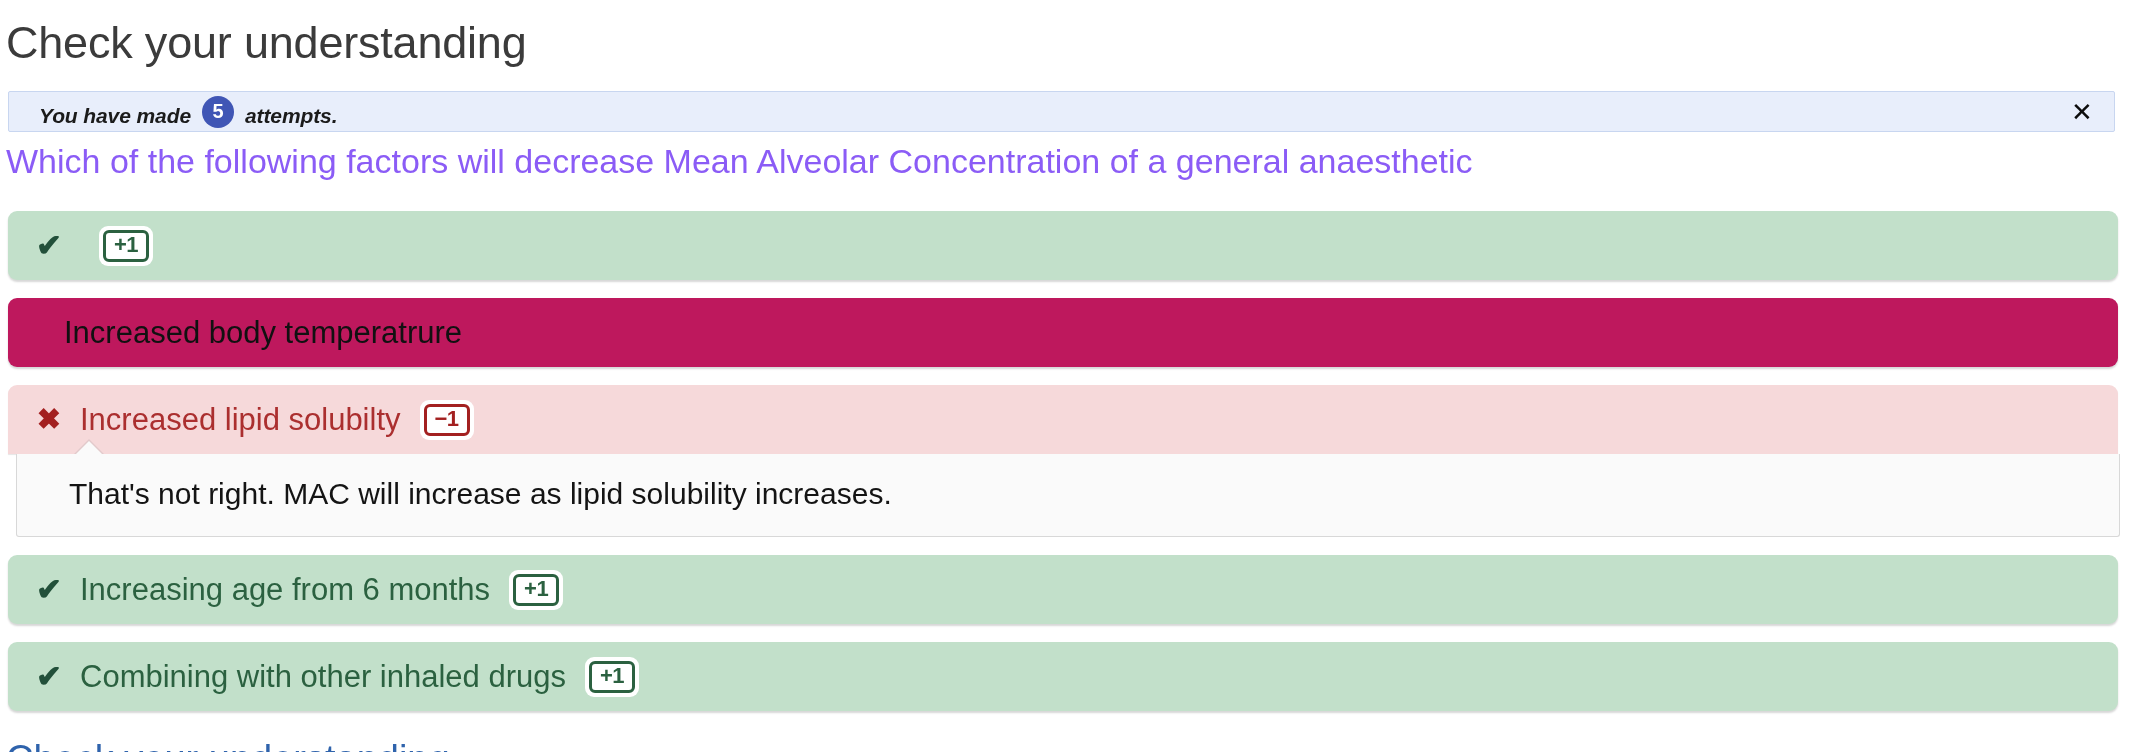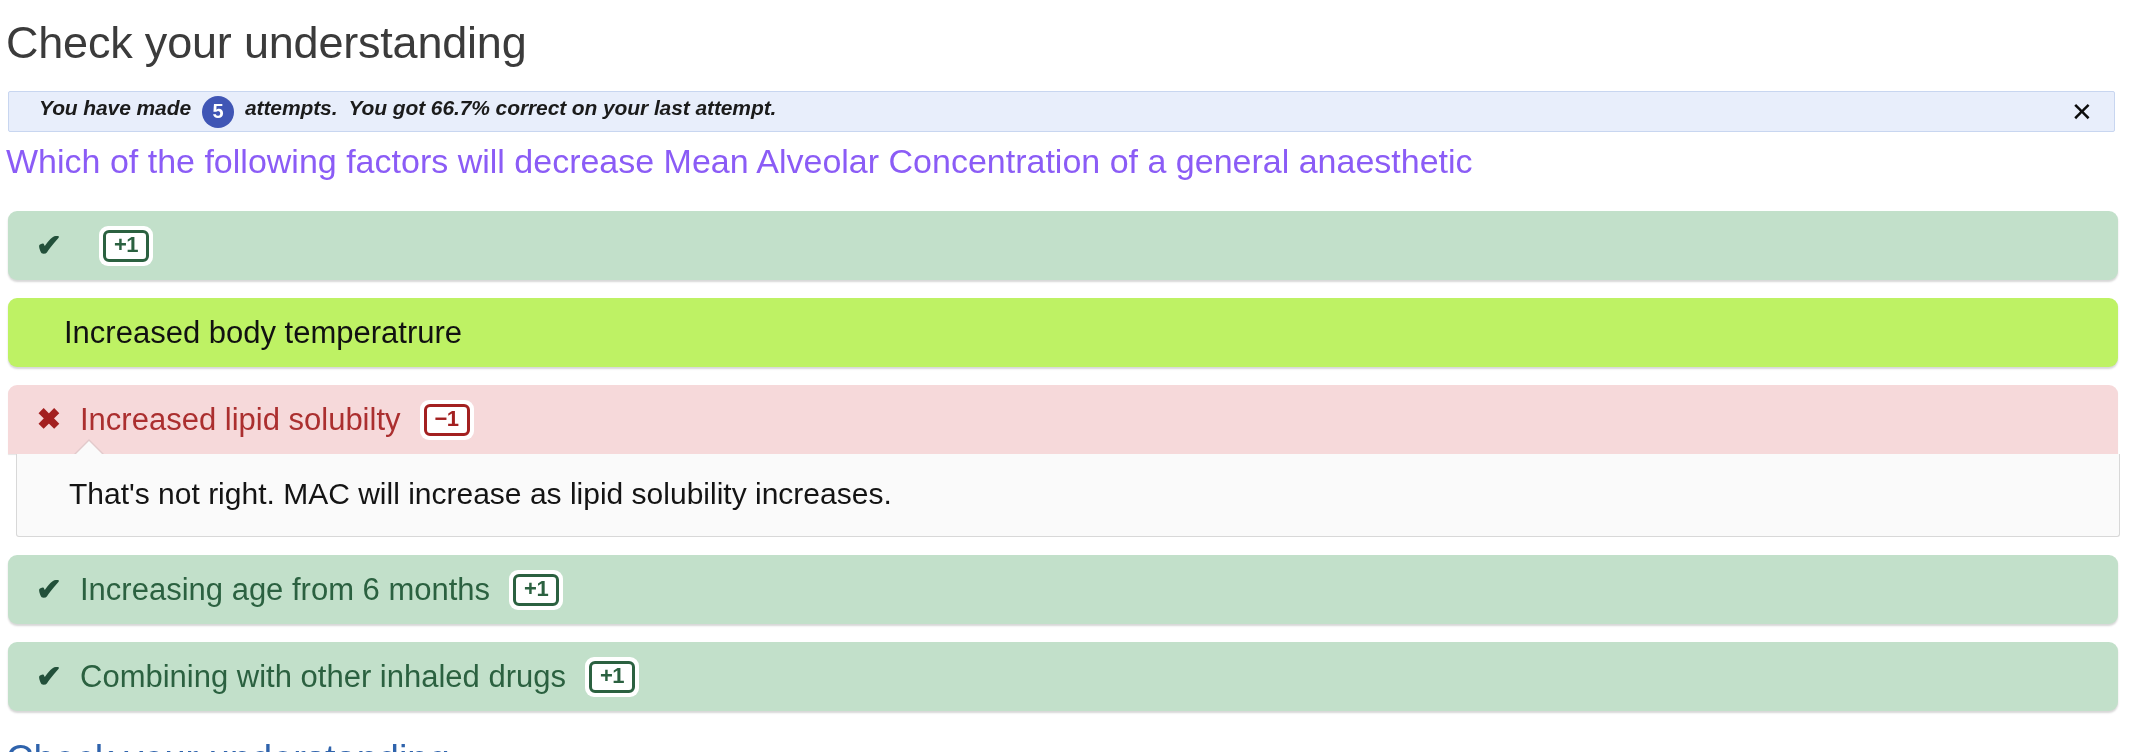--- a/index.html
+++ b/index.html
@@ -45,21 +45,21 @@
     height: 41px;
     box-sizing: border-box;
     background: #e8eefb;
     border: 1px solid #c8d6f0;
     border-radius: 2px;
     display: flex;
     align-items: center;
   }
   .alert-text {
     display: flex;
-    align-items: flex-start;
+    align-items: flex-end;
     margin-left: 30px;
     font-size: 21px;
     font-weight: bold;
     font-style: italic;
     color: #1b1b1b;
     white-space: nowrap;
     letter-spacing: -0.1px;
   }
   .attempt-count {
     display: inline-flex;
@@ -126,21 +126,21 @@
     height: 69px;
     margin-bottom: 18px;
     box-shadow: 0 2px 2px rgba(0,0,0,0.16);
     font-size: 31px;
   }
   .option.correct {
     background: #c2e0ca;
     color: #2b6140;
   }
   .option.neutral {
-    background: #bef264;
+    background: #be185d;
     color: #111111;
     padding-left: 56px;
   }
   .option.incorrect {
     background: #f6d9da;
     color: #ab2f2f;
     border-radius: 9px 9px 0 0;
     margin-bottom: 0;
     box-shadow: 0 1px 1px rgba(0,0,0,0.10);
   }
@@ -242,21 +242,20 @@
 
 <div class="page">
 
   <div class="page-title">Check your understanding</div>
 
   <div class="alert-bar">
     <div class="alert-text">
       <span>You have made</span>
       <span class="attempt-count">5</span>
       <span>attempts.</span>
-      <span class="alert-seg2">You got 66.7% correct on your last attempt.</span>
     </div>
     <button class="alert-close">✕</button>
   </div>
 
   <div class="question">Which of the following factors will decrease Mean Alveolar Concentration of a general anaesthetic</div>
 
   <div class="options">
 
     <div class="option correct">
       <span class="mark tick">✔</span>

